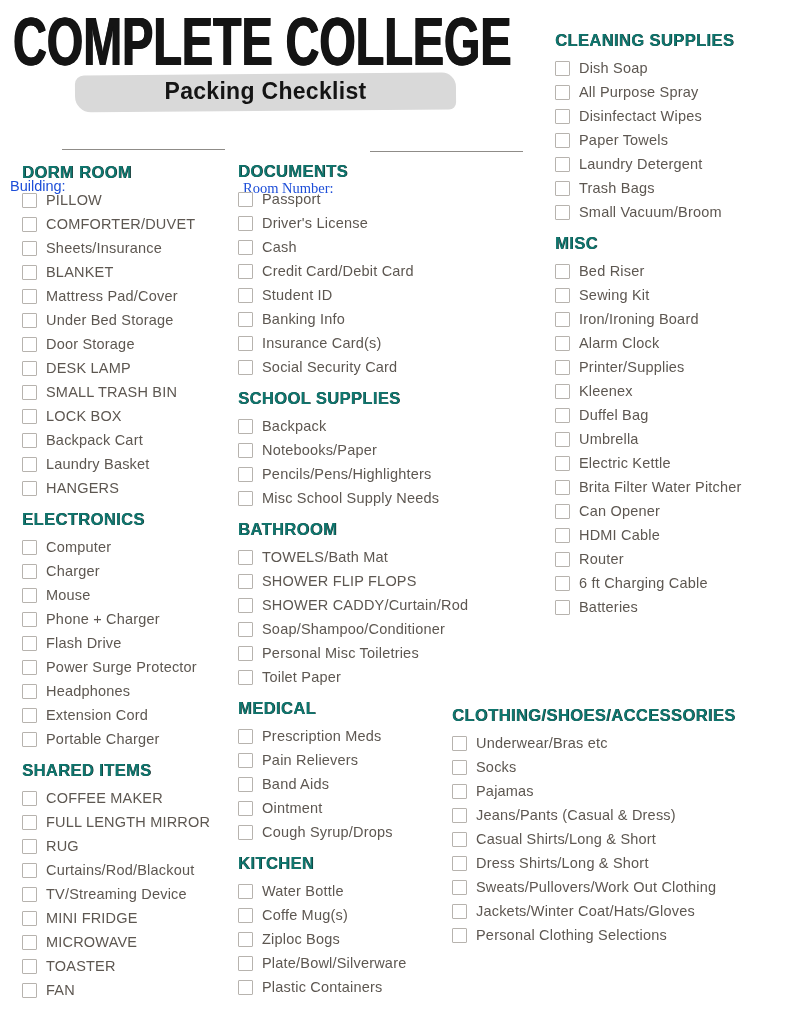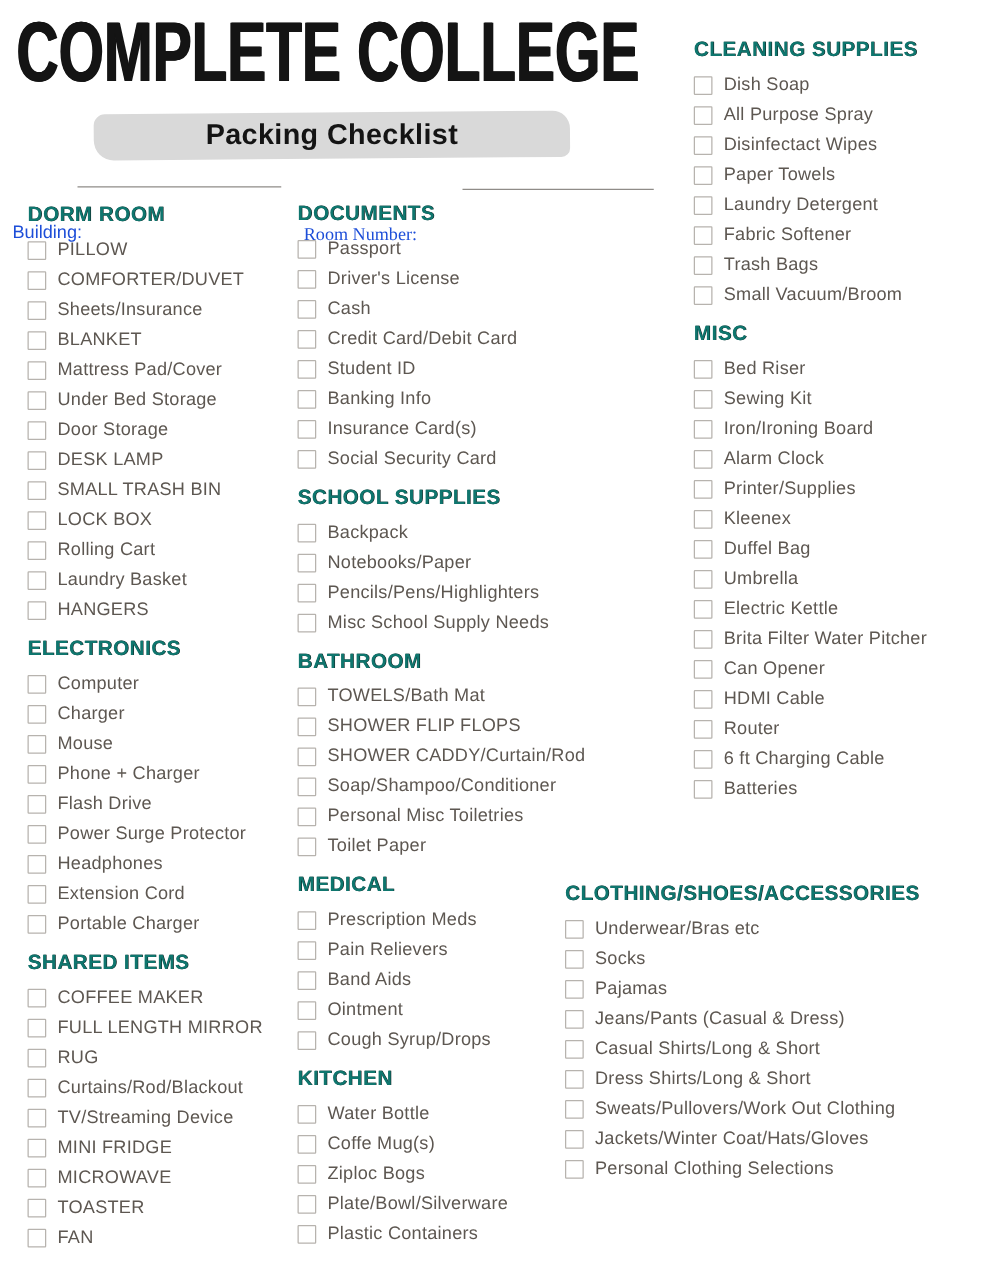--- a/index.html
+++ b/index.html
@@ -7,21 +7,21 @@
     width:791px;height:1024px;position:relative;background:#ffffff;
     font-family:"Liberation Sans", sans-serif;overflow:hidden;
   }
   .page-title{
     position:absolute;left:13px;top:2px;
     font-size:64px;font-weight:800;color:#141414;white-space:nowrap;
     transform:scale(0.73,1.06);transform-origin:left top;
     letter-spacing:0px;
     text-shadow:1px 0 0 #141414, -0.6px 0 0 #141414;
   }
-  .subtitle-wrap{position:absolute;left:75px;top:90px;width:381px;height:37px;}
+  .subtitle-wrap{position:absolute;left:75px;top:74px;width:381px;height:37px;}
   .highlight{
     position:absolute;left:0;top:0;width:100%;height:100%;
     background:#d9d9d9;border-radius:9px 14px 7px 16px;transform:rotate(-0.45deg);
   }
   .subtitle{
     position:absolute;left:0;top:4px;width:100%;text-align:center;
     font-size:23px;font-weight:700;color:#141414;letter-spacing:0.3px;
   }
   .field-label{position:absolute;font-size:14.5px;color:#1d4ed8;margin-top:48px;}
   .field-line{position:absolute;border-bottom:1px solid #8f8c88;height:18px;background:transparent;}
@@ -99,21 +99,21 @@
       <div class="item">
         <span class="checkbox"></span>
         <span class="item-label">SMALL TRASH BIN</span>
       </div>
       <div class="item">
         <span class="checkbox"></span>
         <span class="item-label">LOCK BOX</span>
       </div>
       <div class="item">
         <span class="checkbox"></span>
-        <span class="item-label">Rolling Cart</span>
+        <span class="item-label">Backpack Cart</span>
       </div>
       <div class="item">
         <span class="checkbox"></span>
         <span class="item-label">Laundry Basket</span>
       </div>
       <div class="item">
         <span class="checkbox"></span>
         <span class="item-label">HANGERS</span>
       </div>
     </div>
@@ -340,24 +340,20 @@
         <span class="checkbox"></span>
         <span class="item-label">Disinfectact Wipes</span>
       </div>
       <div class="item">
         <span class="checkbox"></span>
         <span class="item-label">Paper Towels</span>
       </div>
       <div class="item">
         <span class="checkbox"></span>
         <span class="item-label">Laundry Detergent</span>
-      </div>
-      <div class="item">
-        <span class="checkbox"></span>
-        <span class="item-label">Fabric Softener</span>
       </div>
       <div class="item">
         <span class="checkbox"></span>
         <span class="item-label">Trash Bags</span>
       </div>
       <div class="item">
         <span class="checkbox"></span>
         <span class="item-label">Small Vacuum/Broom</span>
       </div>
     </div>

